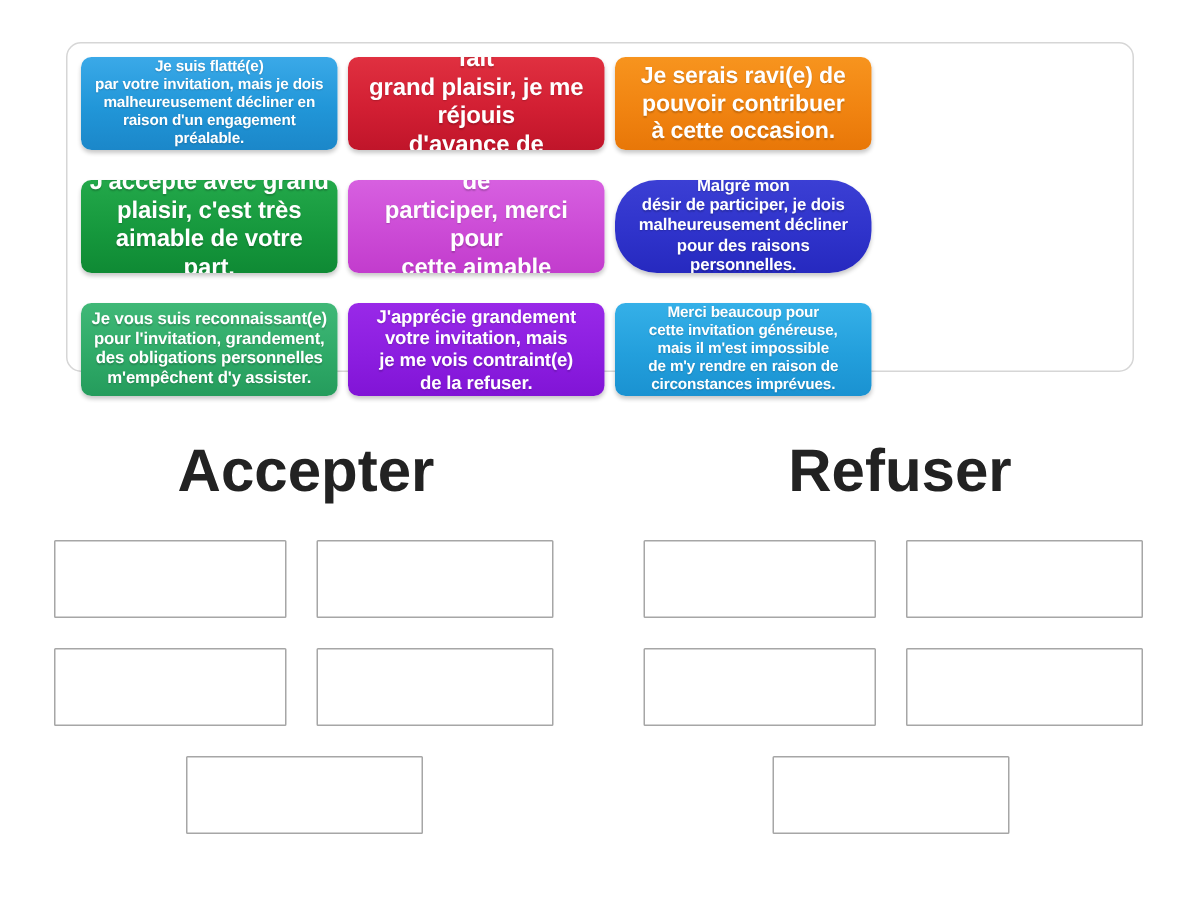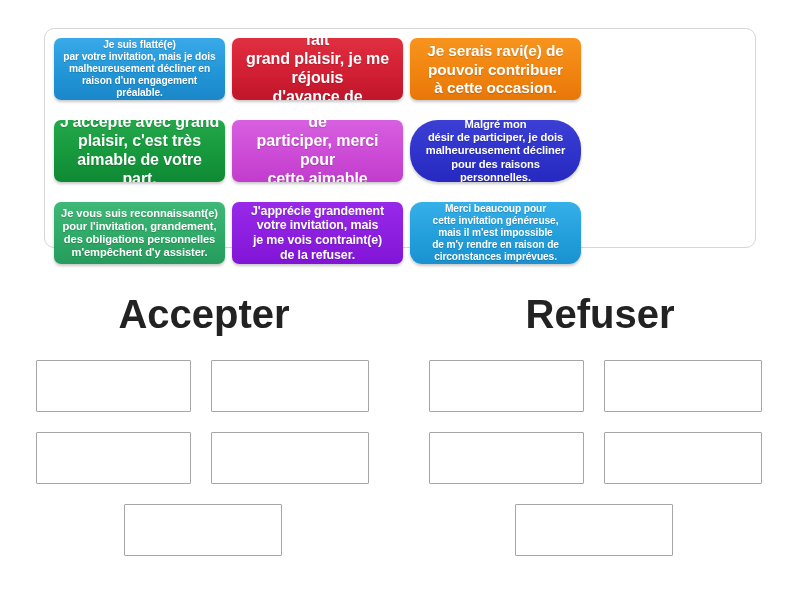--- a/index.html
+++ b/index.html
@@ -66,21 +66,21 @@
   
   .c-blue      { background: linear-gradient(180deg, #3aa9e8 0%, #2196d8 55%, #1b87c9 100%); }
   .c-red       { background: linear-gradient(180deg, #e03040 0%, #d21f33 55%, #c0152a 100%); }
   .c-orange    { background: linear-gradient(180deg, #f7941e 0%, #f18411 55%, #e87708 100%); align-items: flex-end; }
   .c-green     { background: linear-gradient(180deg, #23a84a 0%, #16983d 55%, #0f8a34 100%); justify-content: flex-end; }
   .c-orchid    { background: linear-gradient(180deg, #d760e0 0%, #cc4bd6 55%, #c23ccd 100%); }
   .c-indigo    { background: linear-gradient(180deg, #3b3fd4 0%, #2f33cb 55%, #2629bf 100%); border-radius: 28px; }
   .c-seagreen  { background: linear-gradient(180deg, #40b877 0%, #2faa68 55%, #259c5c 100%); }
   .c-orangered { background: linear-gradient(180deg, #f04e22 0%, #e43f16 55%, #d8360e 100%); }
   .c-violet    { background: linear-gradient(180deg, #9929e8 0%, #8c1ee0 55%, #8114d6 100%); }
-  .c-skyblue   { background: linear-gradient(180deg, #35b0e8 0%, #239fdc 55%, #1a92d1 100%); border-radius: 12px; }
+  .c-skyblue   { background: linear-gradient(180deg, #35b0e8 0%, #239fdc 55%, #1a92d1 100%); }
 
   
   .heading {
     position: absolute;
     top: 292px;
     font-size: 40px;
     font-weight: bold;
     color: #222222;
     text-align: center;
     letter-spacing: 0px;

